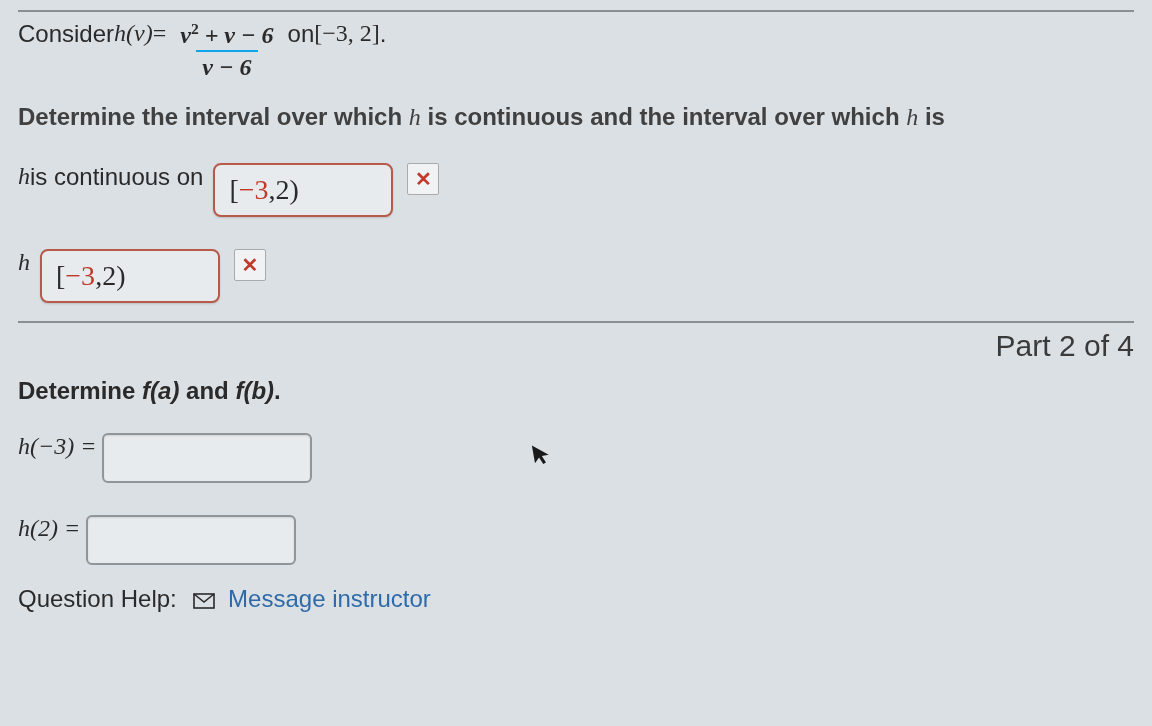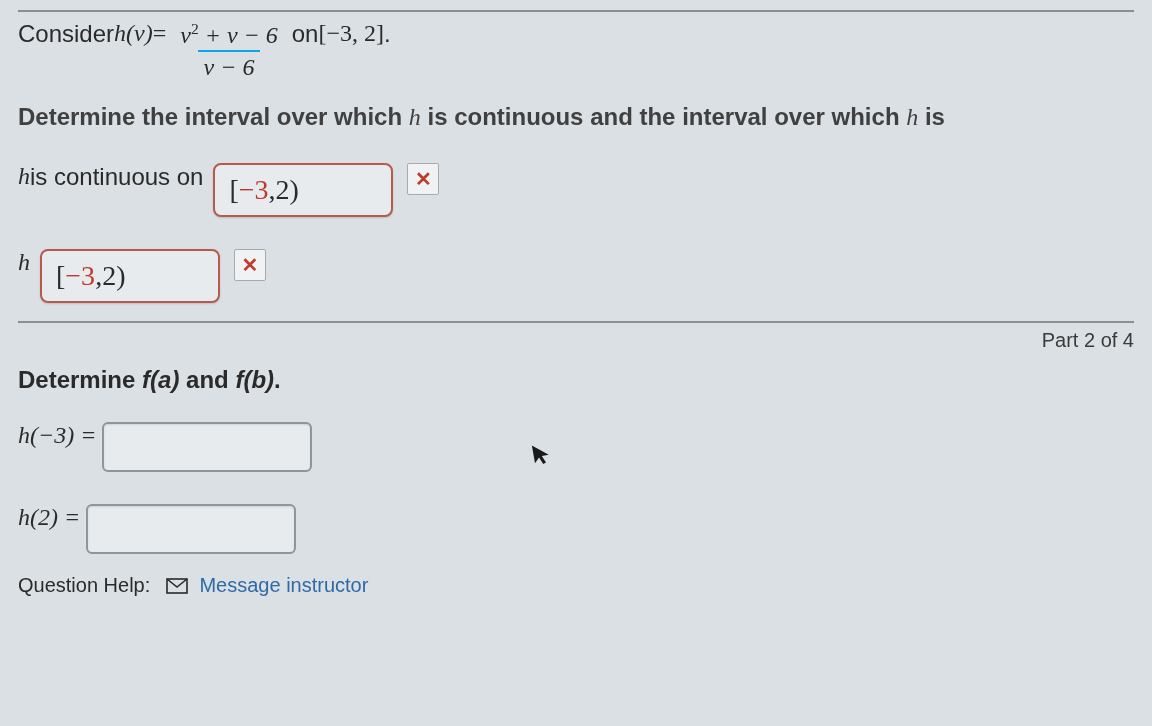--- a/index.html
+++ b/index.html
@@ -30,20 +30,21 @@
   .math-i { font-family: "Times New Roman", serif; font-style: italic; }
   .math { font-family: "Times New Roman", serif; }
   .frac {
     display: inline-flex;
     flex-direction: column;
     align-items: center;
     vertical-align: middle;
     margin: 0 8px;
     line-height: 1.1;
     font-family: "Times New Roman", serif;
+    font-weight: bold;
   }
   .frac .num { padding: 0 6px 2px 6px; }
   .frac .den { border-top: 2px solid #0ea5e9; padding: 2px 6px 0 6px; }
   .sup { font-size: 0.65em; vertical-align: super; }
   .question-line {
     font-weight: 700;
     color: #404040;
     margin: 20px 0 30px 0;
     line-height: 1.35;
   }
@@ -89,41 +90,41 @@
     border-radius: 2px;
   }
   hr.section {
     border: none;
     border-top: 2px solid #8b8f93;
     margin: 16px 0 6px 0;
   }
   .part-label {
     text-align: right;
     color: #3a3a3a;
-    font-size: 20px;
+    font-size: 30px;
     margin-bottom: 14px;
   }
   .subhead {
     font-weight: 700;
     font-style: italic;
     margin-bottom: 28px;
   }
   .subhead .plain { font-style: normal; font-weight:700;}
   .cursor {
     position: absolute;
     left: 532px;
     top: 442px;
     font-size: 22px;
     color: #111;
     transform: rotate(-10deg);
     pointer-events: none;
   }
   .qhelp {
     margin-top: 20px;
-    font-size: 20px;
+    font-size: 24px;
     color: #2a2a2a;
   }
   .envelope-icon {
     display: inline-block;
     vertical-align: -2px;
     margin: 0 6px 0 10px;
   }
   .link { color: #2e6aa8; }
   .bracket { font-family: "Times New Roman", serif; }
 </style>

